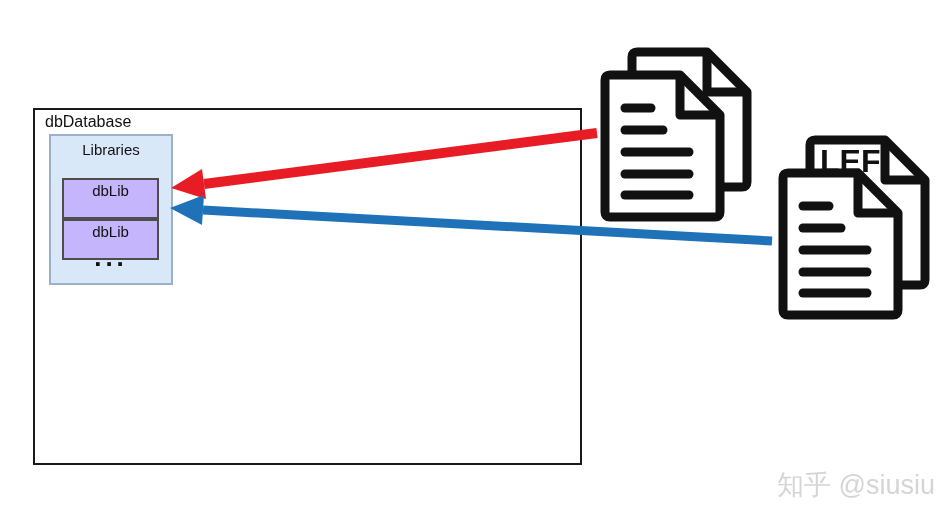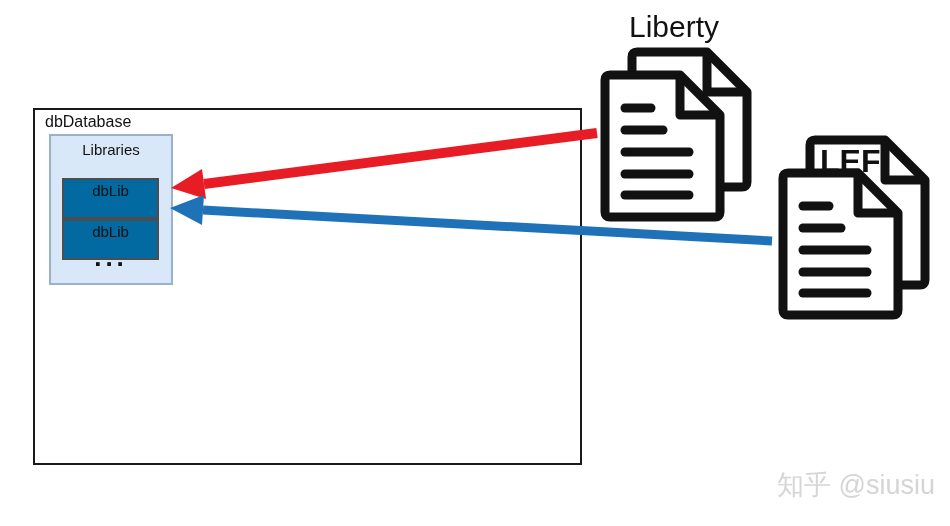--- a/index.html
+++ b/index.html
@@ -21,21 +21,21 @@
   .lib-panel {
     position:absolute; left:14px; top:24px; width:124px; height:151px;
     background:#d9e8f8; border:2px solid #9ab1c9; box-sizing:border-box;text-decoration:underline;
   }
   .lib-title {
     position:absolute; left:0; top:5px; width:100%; text-align:center;
     font-size:15px; color:#111111;
   }
   .dblib {
     position:absolute; left:11px; width:97px; height:41px;
-    background:#0369a1; border:2px solid #4d4d4d; box-sizing:border-box;
+    background:#c4b5fd; border:2px solid #4d4d4d; box-sizing:border-box;
     font-size:15px; color:#111111; text-align:center; line-height:21px;
   }
   .dblib-1 { top:42px; }
   .dblib-2 { top:83px; }
   .ellipsis {
     position:absolute; left:0; top:108px; width:100%; text-align:center;
     font-size:26px; font-weight:bold; letter-spacing:4px; color:#111111;
     line-height:26px;
   }
 
@@ -80,21 +80,20 @@
     </div>
   </div>
 
   <svg class="arrows" width="950" height="526" viewBox="0 0 950 526">
     <line x1="597" y1="133" x2="204" y2="184" stroke-width="10" stroke="#e81c24"></line>
     <polygon points="171,188 202,169 206,199" fill="#e81c24"></polygon>
     <line x1="772" y1="241" x2="203" y2="210" stroke-width="9" stroke="#1f72b8"></line>
     <polygon points="170,208 204,195 202,225" fill="#1f72b8"></polygon>
   </svg>
 
-  <div class="stack-label" style="left:594px; top:10px; width:160px;">Liberty</div>
   <svg class="docs" style="left:594px; top:40px;" width="160" height="186" viewBox="0 0 160 186">
     <g transform="translate(38,12)">
       <path class="page" d="M5,0 H75 L115,40 V130 Q115,135 110,135 H5 Q0,135 0,130 V5 Q0,0 5,0 Z"></path>
       <path class="fold" d="M75,0 V40 H115"></path>
     </g>
     <g transform="translate(11,35)">
       <path class="page" d="M5,0 H75 L115,40 V137 Q115,142 110,142 H5 Q0,142 0,137 V5 Q0,0 5,0 Z"></path>
       <path class="fold" d="M75,0 V40 H115"></path>
       <g class="doclines">
         <line x1="20" y1="33" x2="46" y2="33"></line>

